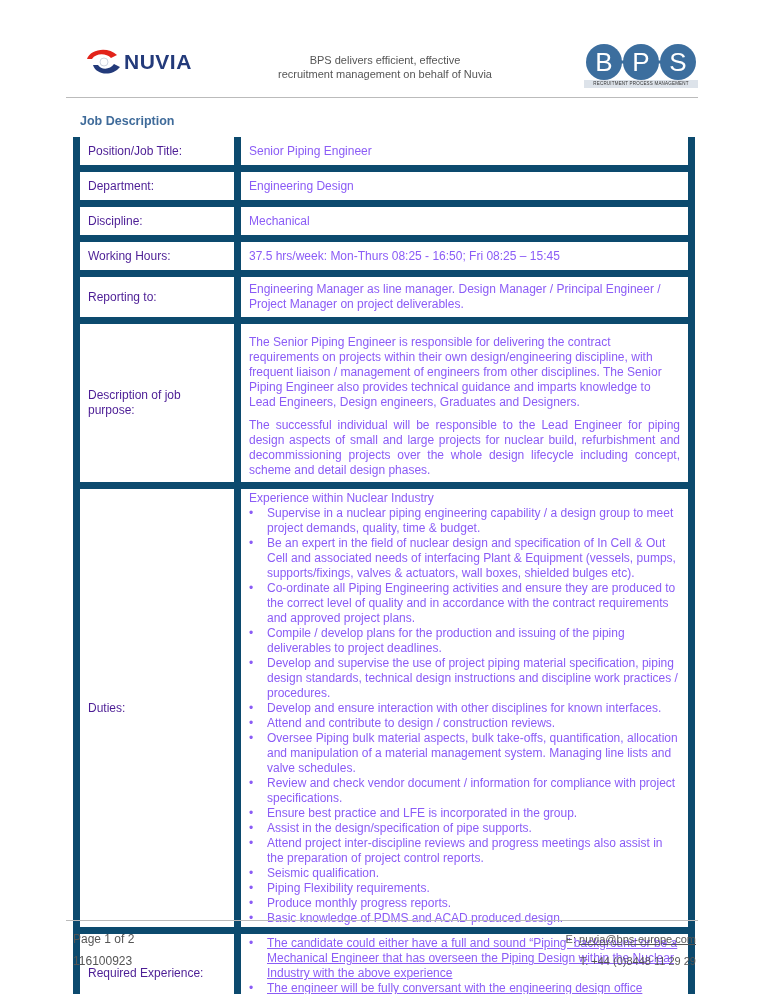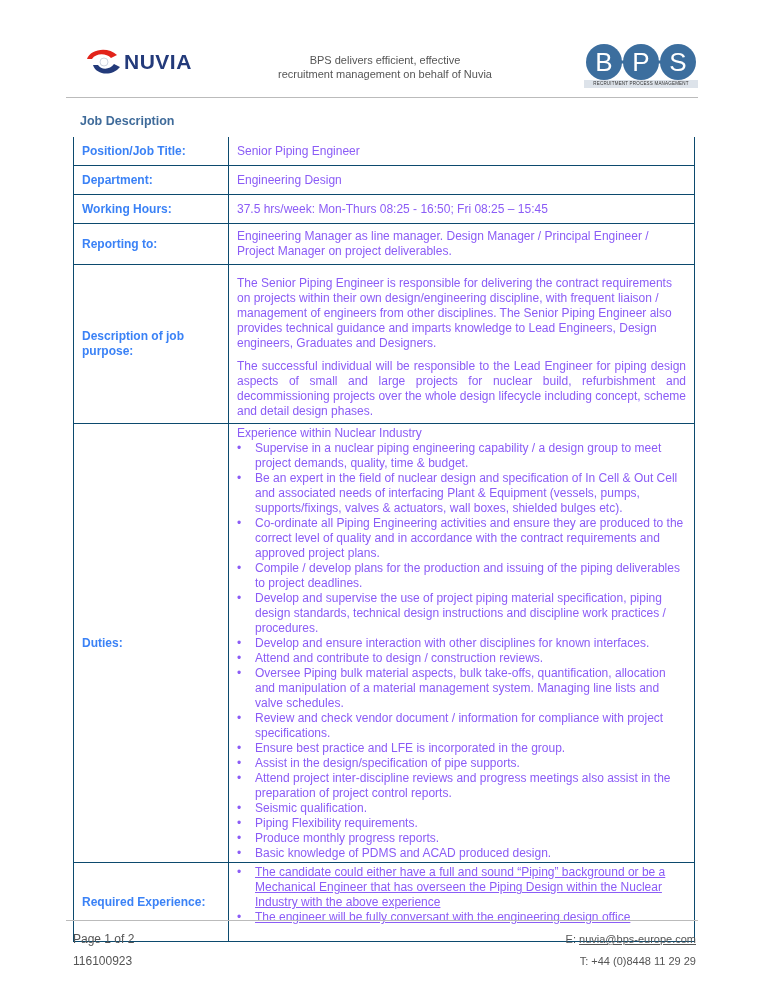--- a/index.html
+++ b/index.html
@@ -27,23 +27,23 @@
   .header-rule { position: absolute; left: 66px; top: 97px; width: 632px; height: 1px; background: #bbb; }
 
   .section-title {
     position: absolute; left: 80px; top: 114px; font-size: 12.5px; font-weight: bold; color: #3f6b9a;
   }
 
   table.jd {
     position: absolute; left: 73px; top: 137px; width: 622px;
     border-collapse: collapse; font-size: 12px; line-height: 15px;
   }
-  table.jd td { border: 1px solid #0c4a6e; vertical-align: middle; padding: 0 8px; }
+  table.jd td { border: 7px solid #0c4a6e; vertical-align: middle; padding: 0 8px; }
   table.jd tr:first-child td { border-top: none; }
-  table.jd td.lbl { width: 138px; font-weight: bold; color: #3b82f6; }
+  table.jd td.lbl { width: 138px; font-weight: normal; color: #4c1d95; }
   table.jd td.val { color: #8b5cf6; }
   .r-simple td { height: 28px; }
   .r-report td { height: 40px; }
   .val p { margin: 0; }
   .purpose p { margin: 8px 0 8px 0; }
   .purpose p:last-child { margin-bottom: 0; }
   .justify { text-align: justify; }
   .duties ul, .req ul { margin: 0; padding: 0; list-style: none; }
   .duties li, .req li { position: relative; padding-left: 18px; }
   .duties li::before, .req li::before {
@@ -97,20 +97,24 @@
   <tbody>
       <tr class="r-simple">
     <td class="lbl">Position/Job Title:</td>
     <td class="val">Senior Piping Engineer</td>
   </tr>
   <tr class="r-simple">
     <td class="lbl">Department:</td>
     <td class="val">Engineering Design</td>
   </tr>
   <tr class="r-simple">
+    <td class="lbl">Discipline:</td>
+    <td class="val">Mechanical</td>
+  </tr>
+  <tr class="r-simple">
     <td class="lbl">Working Hours:</td>
     <td class="val">37.5 hrs/week: Mon-Thurs 08:25 - 16:50; Fri 08:25 – 15:45</td>
   </tr>
   <tr class="r-report">
     <td class="lbl">Reporting to:</td>
     <td class="val">Engineering Manager as line manager. Design Manager / Principal Engineer / Project Manager on project deliverables.</td>
   </tr>
   <tr>
     <td class="lbl" style="height:128px;">Description of job purpose:</td>
     <td class="val purpose" style="padding-top:3px;padding-bottom:4px;">

